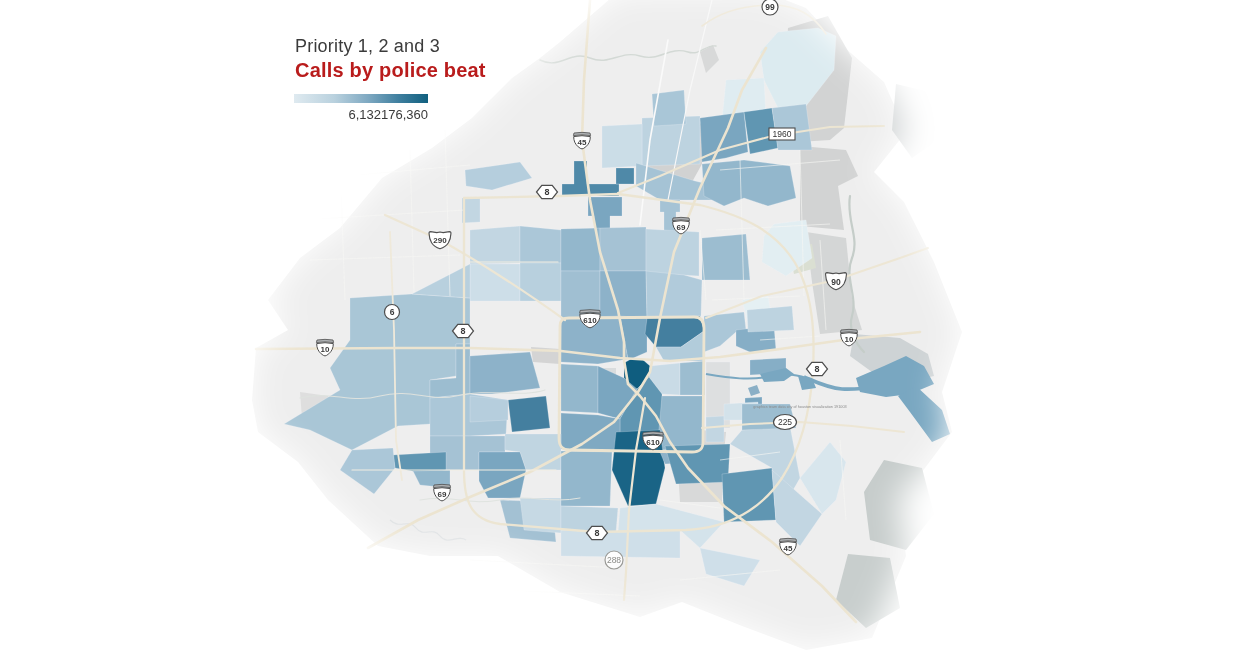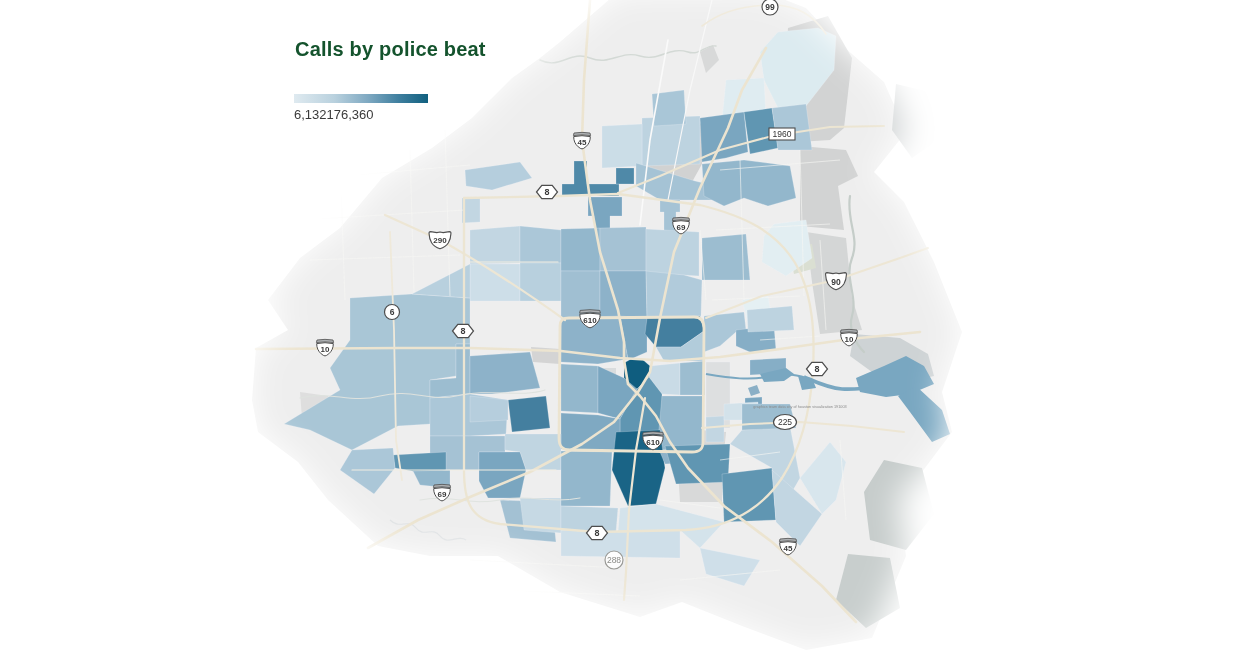--- a/index.html
+++ b/index.html
@@ -1,24 +1,24 @@
 <!DOCTYPE html>
 <html><head>
 <meta charset="utf-8">
 <style>
   html,body{margin:0;padding:0;background:#ffffff;}
   #wrap{position:relative;width:1237px;height:650px;overflow:hidden;background:#ffffff;
         font-family:"Liberation Sans",sans-serif;}
   svg{position:absolute;top:0;left:0;}
   #title{position:absolute;left:295px;top:36px;z-index:30;}
   #title .l1{font-size:18px;color:#3b3b3b;letter-spacing:0.2px;}
-  #title .l2{font-size:20px;font-weight:bold;color:#14532d;margin-top:2px;letter-spacing:0.2px;}
+  #title .l2{font-size:20px;font-weight:bold;color:#b91c1c;margin-top:2px;letter-spacing:0.2px;}
   #legend{position:absolute;left:294px;top:94px;z-index:30;}
   #legend .bar{width:134px;height:9px;background:linear-gradient(to right,#dfeaf0,#b9d1de 30%,#7fa9c2 55%,#3f7f9f 78%,#11607f);}
-  #legend .labs{display:flex;justify-content:flex-start;width:134px;
+  #legend .labs{display:flex;justify-content:flex-end;width:134px;
      font-size:13px;color:#3a3a3a;margin-top:4px;}
 </style>
 </head>
 <body>
 <div id="wrap">
 
 <svg width="1237" height="650" viewBox="0 0 1237 650">
   <defs>
     <filter id="fog" x="-20%" y="-20%" width="140%" height="140%">
       <feGaussianBlur stdDeviation="16"></feGaussianBlur>
@@ -403,20 +403,21 @@
     <g transform="translate(785,422)">
           <ellipse rx="11.5" ry="7.5" fill="#ffffff" stroke="#4d4d4d" stroke-width="1.2"></ellipse>
           <text y="3.2" text-anchor="middle" font-size="8.5" fill="#333333">225</text>
         </g>
 
     <text x="800" y="408" text-anchor="middle" font-size="3.8" fill="#8a8a8a">graphics team  data city of houston  visualization 191003</text>
   </g>
 </svg>
 
 <div id="title">
+      <div class="l1">Priority 1, 2 and 3</div>
       <div class="l2">Calls by police beat</div>
     </div>
 
 <div id="legend">
       <div class="bar"></div>
       <div class="labs">
         <span>6,132</span>
         <span>176,360</span>
       </div>
     </div>

